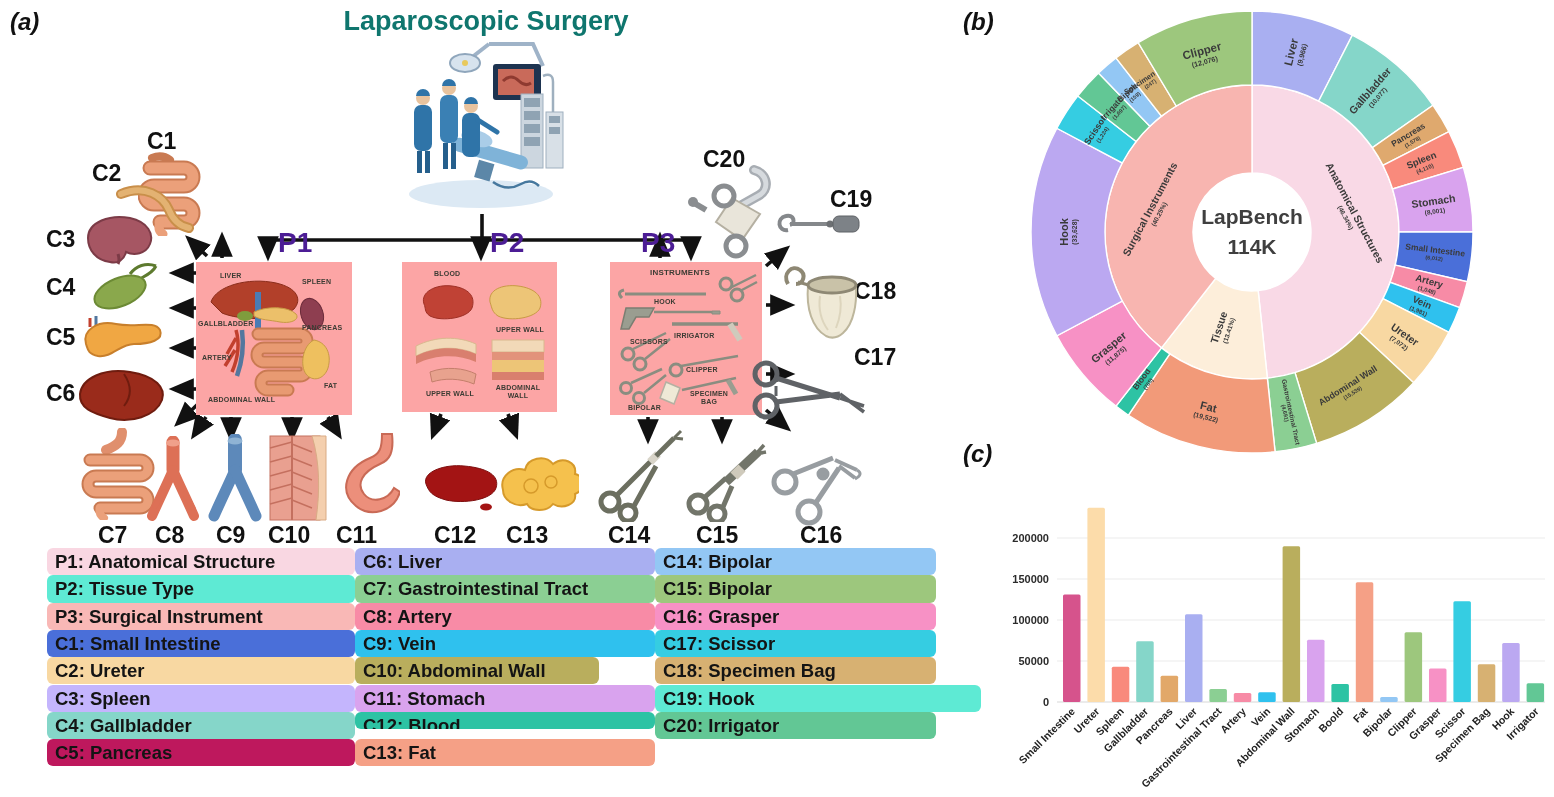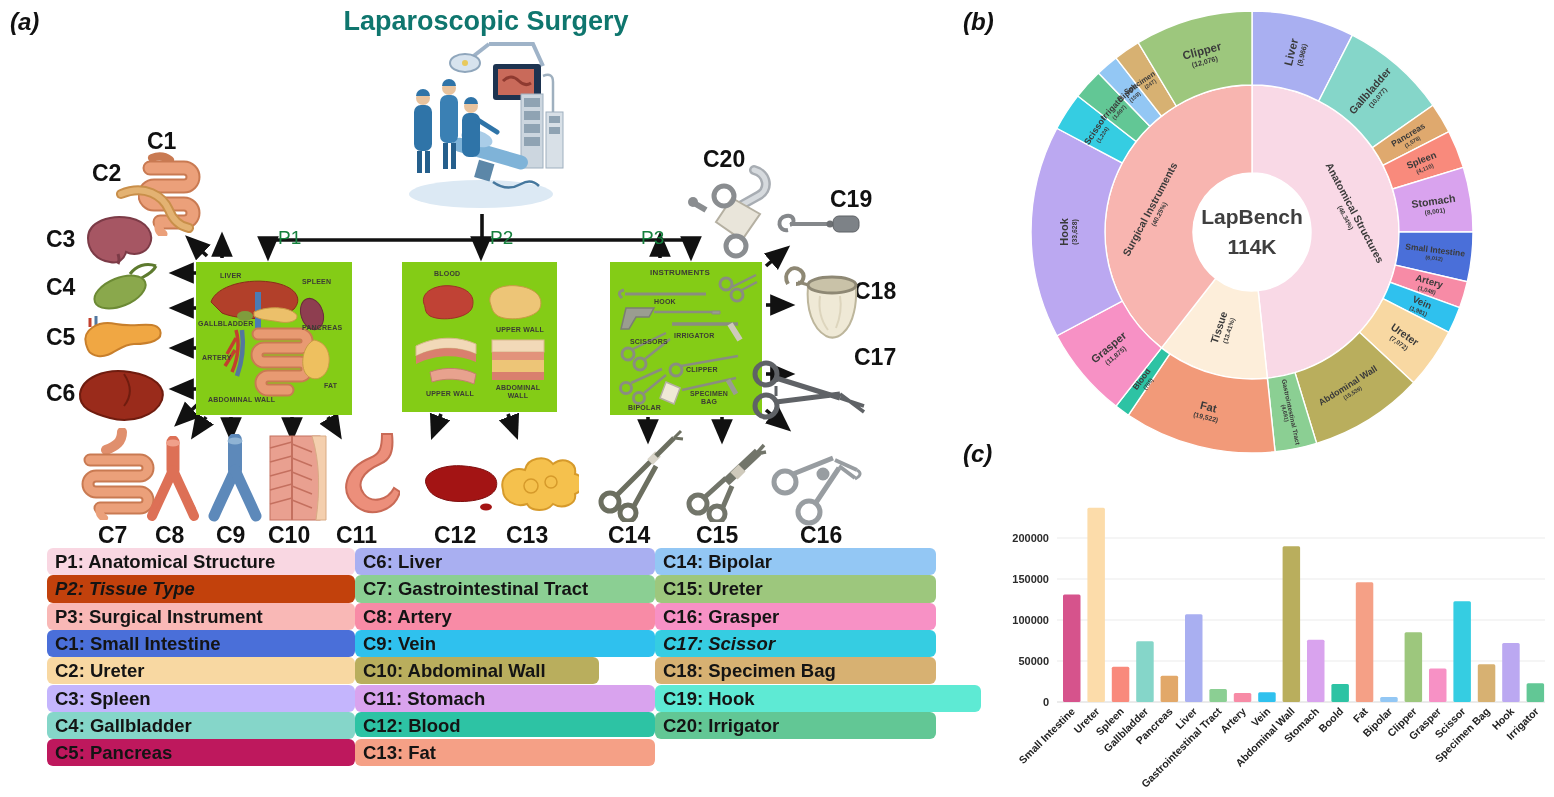--- a/index.html
+++ b/index.html
@@ -1,23 +1,23 @@
 <!DOCTYPE html>
 <html><head>
 <meta charset="utf-8">
 <style>
   html,body{margin:0;padding:0;background:#fff;}
   #app{position:relative;width:1554px;height:797px;background:#fff;overflow:hidden;
        font-family:"Liberation Sans",sans-serif;color:#111;}
   .plabel{position:absolute;font-size:24px;font-weight:bold;font-style:italic;color:#111;}
   #title-a{position:absolute;left:286px;top:6px;width:400px;text-align:center;
            font-size:27px;font-weight:bold;color:#0f766e;}
-  .blabel{position:absolute;font-size:19px;font-weight:normal;color:#15803d;}
+  .blabel{position:absolute;font-size:28px;font-weight:bold;color:#4c1d95;}
   .clabel{position:absolute;font-size:23px;font-weight:bold;color:#111;}
-  .pbox{position:absolute;background:#84cc16;}
+  .pbox{position:absolute;background:#fca5a5;}
   .boxlab{position:absolute;font-size:7px;font-weight:bold;color:#3c3c34;letter-spacing:.2px;}
   .boxlab.c2l{width:52px;text-align:center;line-height:1.1;}
   .thumb{position:absolute;}
   #legend .lrow{position:absolute;font-size:18.5px;font-weight:bold;color:#141414;
                 line-height:27.3px;padding-left:8px;box-sizing:border-box;white-space:nowrap;overflow:hidden;border-radius:6px;}
   svg{display:block;}
 </style>
 </head>
 <body>
 
@@ -337,39 +337,39 @@
     <path d="M70 6 C84 10, 86 26, 74 32 L56 42" stroke="#d6dade" stroke-width="5" fill="none" stroke-linecap="round"></path>
     <polygon points="48,34 76,50 58,76 32,58" fill="#e9e5da" stroke="#b5b0a2" stroke-width="2"></polygon>
     <circle cx="40" cy="32" r="10" stroke="#8a8d90" stroke-width="5" fill="none"></circle>
     <circle cx="52" cy="82" r="10" stroke="#8a8d90" stroke-width="5" fill="none"></circle>
     <path d="M22 46 l-12 -7" stroke="#8a8d90" stroke-width="6"></path>
     <circle cx="9" cy="38" r="5" fill="#8a8d90"></circle>
   </svg>
 
   <div id="legend">
       <div class="lrow" style="left: 47px; top: 548px; width: 308px; height: 27.3px; background: rgb(249, 215, 226);">P1: Anatomical Structure</div>
-      <div class="lrow" style="left: 47px; top: 575.3px; width: 308px; height: 27.3px; background: #c2410c; font-style: italic;">P2: Tissue Type</div>
+      <div class="lrow" style="left: 47px; top: 575.3px; width: 308px; height: 27.3px; background: #5eead4;">P2: Tissue Type</div>
       <div class="lrow" style="left: 47px; top: 602.6px; width: 308px; height: 27.3px; background: rgb(249, 184, 182);">P3: Surgical Instrument</div>
       <div class="lrow" style="left: 47px; top: 629.9px; width: 308px; height: 27.3px; background: rgb(74, 111, 217);">C1: Small Intestine</div>
       <div class="lrow" style="left: 47px; top: 657.2px; width: 308px; height: 27.3px; background: rgb(248, 216, 162);">C2: Ureter</div>
       <div class="lrow" style="left: 47px; top: 684.5px; width: 308px; height: 27.3px; background: #c4b5fd;">C3: Spleen</div>
       <div class="lrow" style="left: 47px; top: 711.8px; width: 308px; height: 27.3px; background: rgb(133, 214, 201);">C4: Gallbladder</div>
       <div class="lrow" style="left: 47px; top: 739.1px; width: 308px; height: 27.3px; background: #be185d;">C5: Pancreas</div>
       <div class="lrow" style="left: 355px; top: 548px; width: 300px; height: 27.3px; background: rgb(169, 175, 241);">C6: Liver</div>
       <div class="lrow" style="left: 355px; top: 575.3px; width: 300px; height: 27.3px; background: rgb(139, 207, 147);">C7: Gastrointestinal Tract</div>
       <div class="lrow" style="left: 355px; top: 602.6px; width: 300px; height: 27.3px; background: rgb(248, 139, 166);">C8: Artery</div>
       <div class="lrow" style="left: 355px; top: 629.9px; width: 300px; height: 27.3px; background: rgb(47, 193, 238);">C9: Vein</div>
       <div class="lrow" style="left: 355px; top: 657.2px; width: 244px; height: 27.3px; background: rgb(185, 174, 93);">C10: Abdominal Wall</div>
       <div class="lrow" style="left: 355px; top: 684.5px; width: 300px; height: 27.3px; background: rgb(217, 163, 238);">C11: Stomach</div>
-      <div class="lrow" style="left: 355px; top: 711.8px; width: 300px; height: 25px; background: rgb(45, 195, 164);">C12: Blood</div>
+      <div class="lrow" style="left: 355px; top: 711.8px; width: 300px; height: 17px; background: rgb(45, 195, 164);">C12: Blood</div>
       <div class="lrow" style="left: 355px; top: 739.1px; width: 300px; height: 27.3px; background: rgb(245, 160, 134);">C13: Fat</div>
       <div class="lrow" style="left: 655px; top: 548px; width: 281px; height: 27.3px; background: rgb(147, 199, 244);">C14: Bipolar</div>
-      <div class="lrow" style="left: 655px; top: 575.3px; width: 281px; height: 27.3px; background: rgb(157, 199, 125);">C15: Ureter</div>
+      <div class="lrow" style="left: 655px; top: 575.3px; width: 281px; height: 27.3px; background: rgb(157, 199, 125);">C15: Bipolar</div>
       <div class="lrow" style="left: 655px; top: 602.6px; width: 281px; height: 27.3px; background: rgb(247, 145, 197);">C16: Grasper</div>
-      <div class="lrow" style="left: 655px; top: 629.9px; width: 281px; height: 27.3px; background: rgb(53, 205, 226); font-style: italic;">C17: Scissor</div>
+      <div class="lrow" style="left: 655px; top: 629.9px; width: 281px; height: 27.3px; background: rgb(53, 205, 226);">C17: Scissor</div>
       <div class="lrow" style="left: 655px; top: 657.2px; width: 281px; height: 27.3px; background: rgb(215, 177, 114);">C18: Specimen Bag</div>
       <div class="lrow" style="left: 655px; top: 684.5px; width: 326px; height: 27.3px; background: #5eead4;">C19: Hook</div>
       <div class="lrow" style="left: 655px; top: 711.8px; width: 281px; height: 27.3px; background: rgb(98, 199, 149);">C20: Irrigator</div>
     </div>
 
   <div class="plabel" style="left:963px;top:8px">(b)</div>
   <svg id="sunburst" style="position:absolute;left:995px;top:3px" width="560" height="452" viewBox="0 0 560 452">
       <path d="M257,82 A147,147 0 0 1 272.3656841003451,375.1947186191362 L263.1671793327916,287.6767918267281 A59,59 0 0 0 257,170 Z" fill="#f9d9e6" stroke="#fff" stroke-width="1.4"></path>
       <text transform="translate(356.465583054233,211.46153405564002) rotate(62)" text-anchor="middle" fill="#3a3a3a" font-weight="bold" font-family="&quot;Liberation Sans&quot;,sans-serif"><tspan x="0" dy="0" font-size="10.5">Anatomical Structures</tspan><tspan x="0" dy="8.924999999999999" font-size="6.51">(46.34%)</tspan></text>
       <path d="M272.3656841003451,375.1947186191362 A147,147 0 0 1 166.49776312712828,344.83758078018815 L220.6759729557862,275.4926344627966 A59,59 0 0 0 263.1671793327916,287.6767918267281 Z" fill="#fdeeda" stroke="#fff" stroke-width="1.4"></path>

